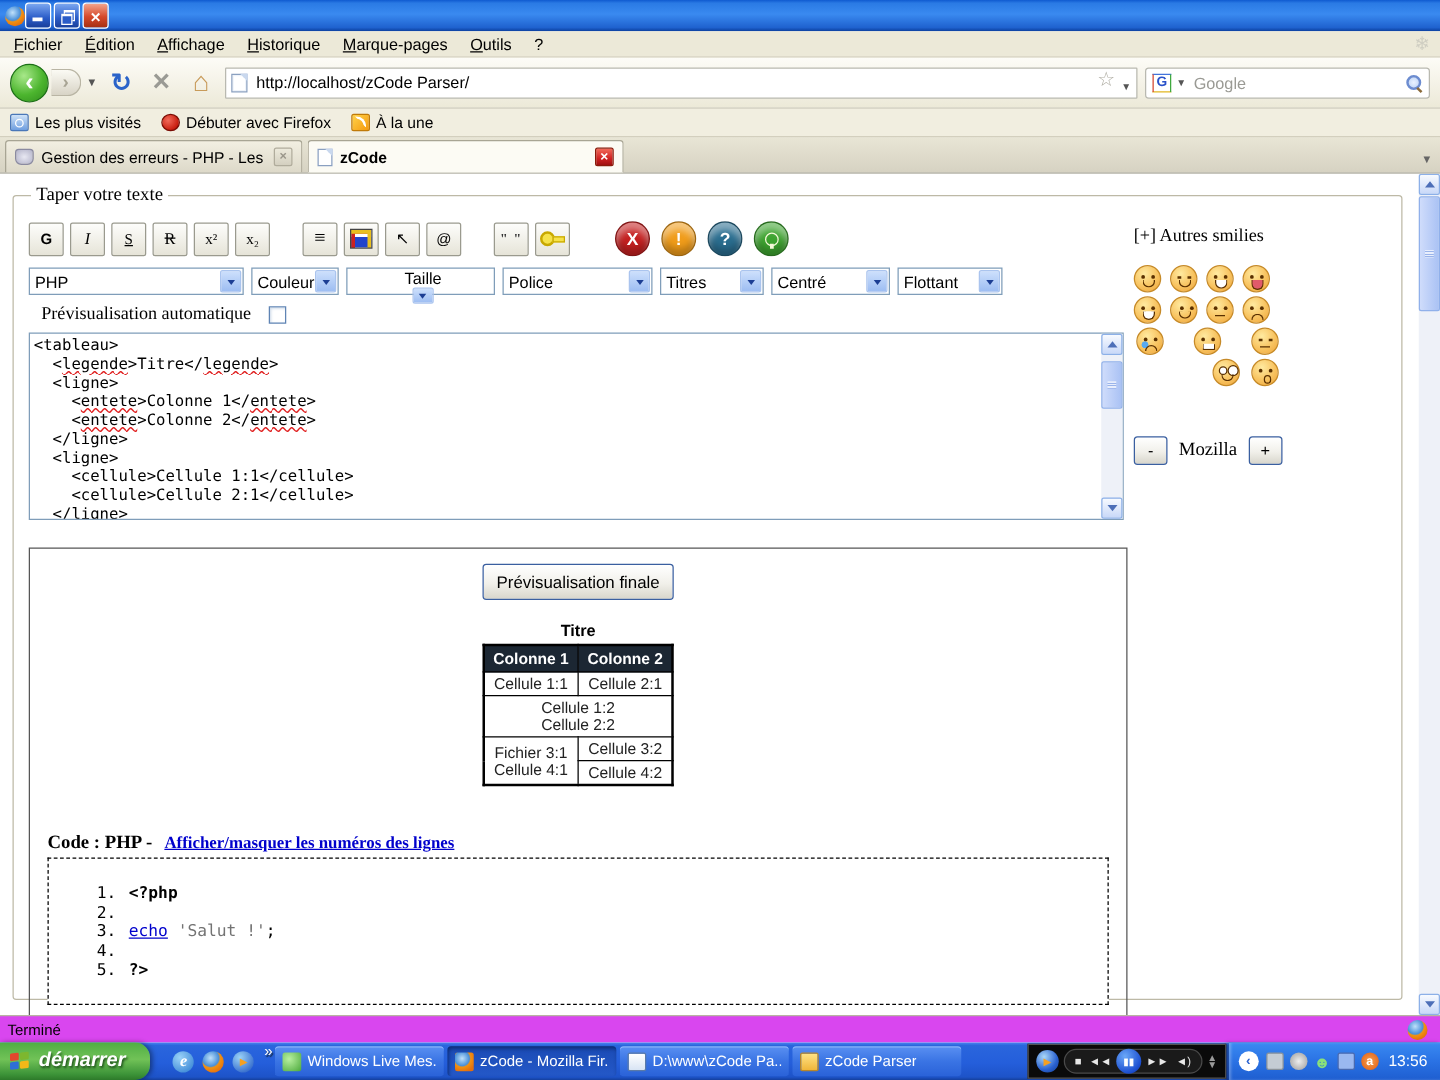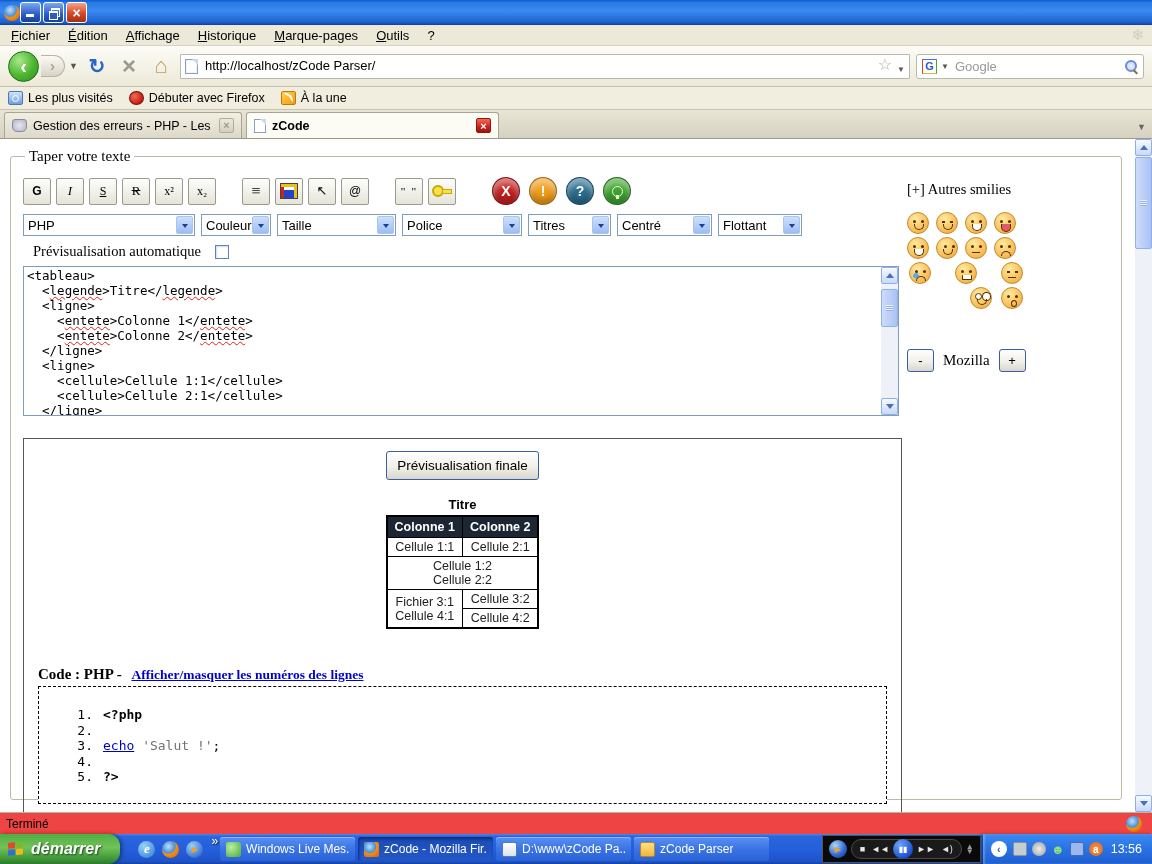--- a/index.html
+++ b/index.html
@@ -223,21 +223,21 @@
   .code-line{display:flex;white-space:pre;}
   .ln{width:30px;text-align:right;margin-right:10px;flex:none;color:#000;}
   .kw{font-weight:bold;}
   .fn{color:#0000cc;text-decoration:underline;}
   .str{color:#737373;}
 
   
   .page-scrollbar{position:absolute;top:0;right:0;bottom:0;width:17px;background:#eef1f8;}
 
   
-  .statusbar{height:22px;background:#ef4444;border-top:1px solid #b8b4a2;display:flex;
+  .statusbar{height:22px;background:#d946ef;border-top:1px solid #b8b4a2;display:flex;
     align-items:center;padding:0 6px;font-size:12px;}
   .statusbar .stext{flex:1;}
   .status-ff{width:16px;height:16px;border-radius:50%;margin-right:4px;
     background:radial-gradient(circle at 38% 32%,#bfe0fa 0%,#4a90d9 42%,#f29111 50%,#e46f0e 78%,#a34a08 100%);}
 
   
   .taskbar{height:30px;display:flex;align-items:stretch;
     background:linear-gradient(180deg,#4a86ef 0%,#2a66dd 8%,#245edb 55%,#1d53c8 92%,#15409e 100%);}
   .start-btn{flex:none;display:flex;align-items:center;gap:6px;padding:0 20px 0 8px;
     border-radius:0 12px 12px 0;margin-right:12px;
@@ -416,21 +416,21 @@
 
           <div class="selects" id="selects">
               <div class="xp-select" style="width: 172px;">
                 <span class="sel-val">PHP</span>
                 <span class="sel-arrow"></span>
               </div>
               <div class="xp-select" style="width: 70px;">
                 <span class="sel-val">Couleur</span>
                 <span class="sel-arrow"></span>
               </div>
-              <div class="xp-select" style="width: 119px;">
+              <div class="xp-select" style="width: 119px; flex-direction: column;">
                 <span class="sel-val">Taille</span>
                 <span class="sel-arrow"></span>
               </div>
               <div class="xp-select" style="width: 120px;">
                 <span class="sel-val">Police</span>
                 <span class="sel-arrow"></span>
               </div>
               <div class="xp-select" style="width: 83px;">
                 <span class="sel-val">Titres</span>
                 <span class="sel-arrow"></span>

